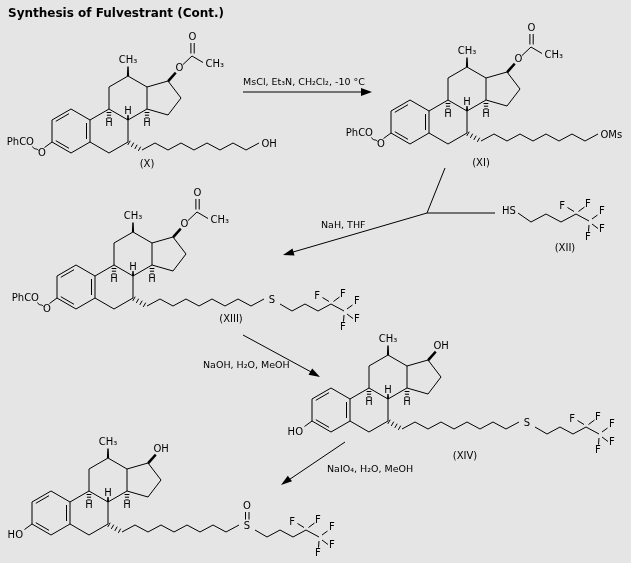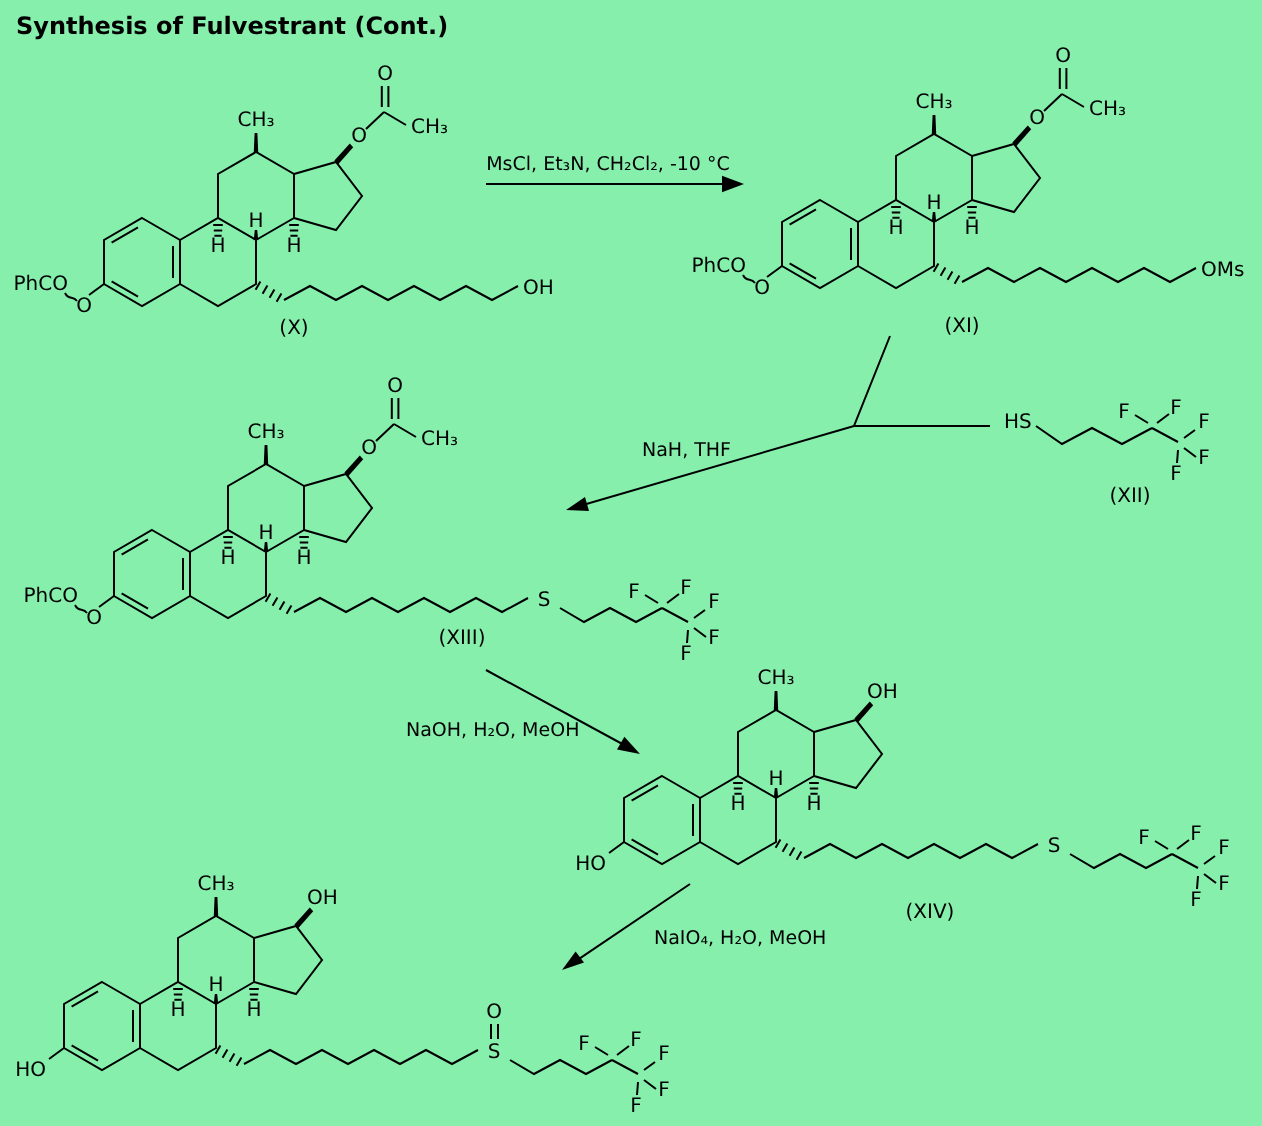--- a/index.html
+++ b/index.html
@@ -1,16 +1,16 @@
 <!DOCTYPE html>
 <html><head>
 <meta charset="utf-8">
 <style>
   html,body{margin:0;padding:0;background:#fff;}
-  .canvas{width:631px;height:563px;background:#86efac;position:relative;overflow:hidden;}
+  .canvas{width:631px;height:563px;background:#e5e5e5;position:relative;overflow:hidden;}
   svg text{font-family:"DejaVu Sans","Liberation Sans",sans-serif;font-size:10px;fill:#000;}
   svg .bond{stroke:#000;stroke-width:1;fill:none;}
   svg .wedge{fill:#000;stroke:none;}
   svg .arrowhead{fill:#000;stroke:none;}
   svg .reagent{font-size:9.5px;}
   svg .clabel{font-size:10px;}
   svg .title-text{font-size:12px;font-weight:bold;}
 </style>
 </head>
 <body>

